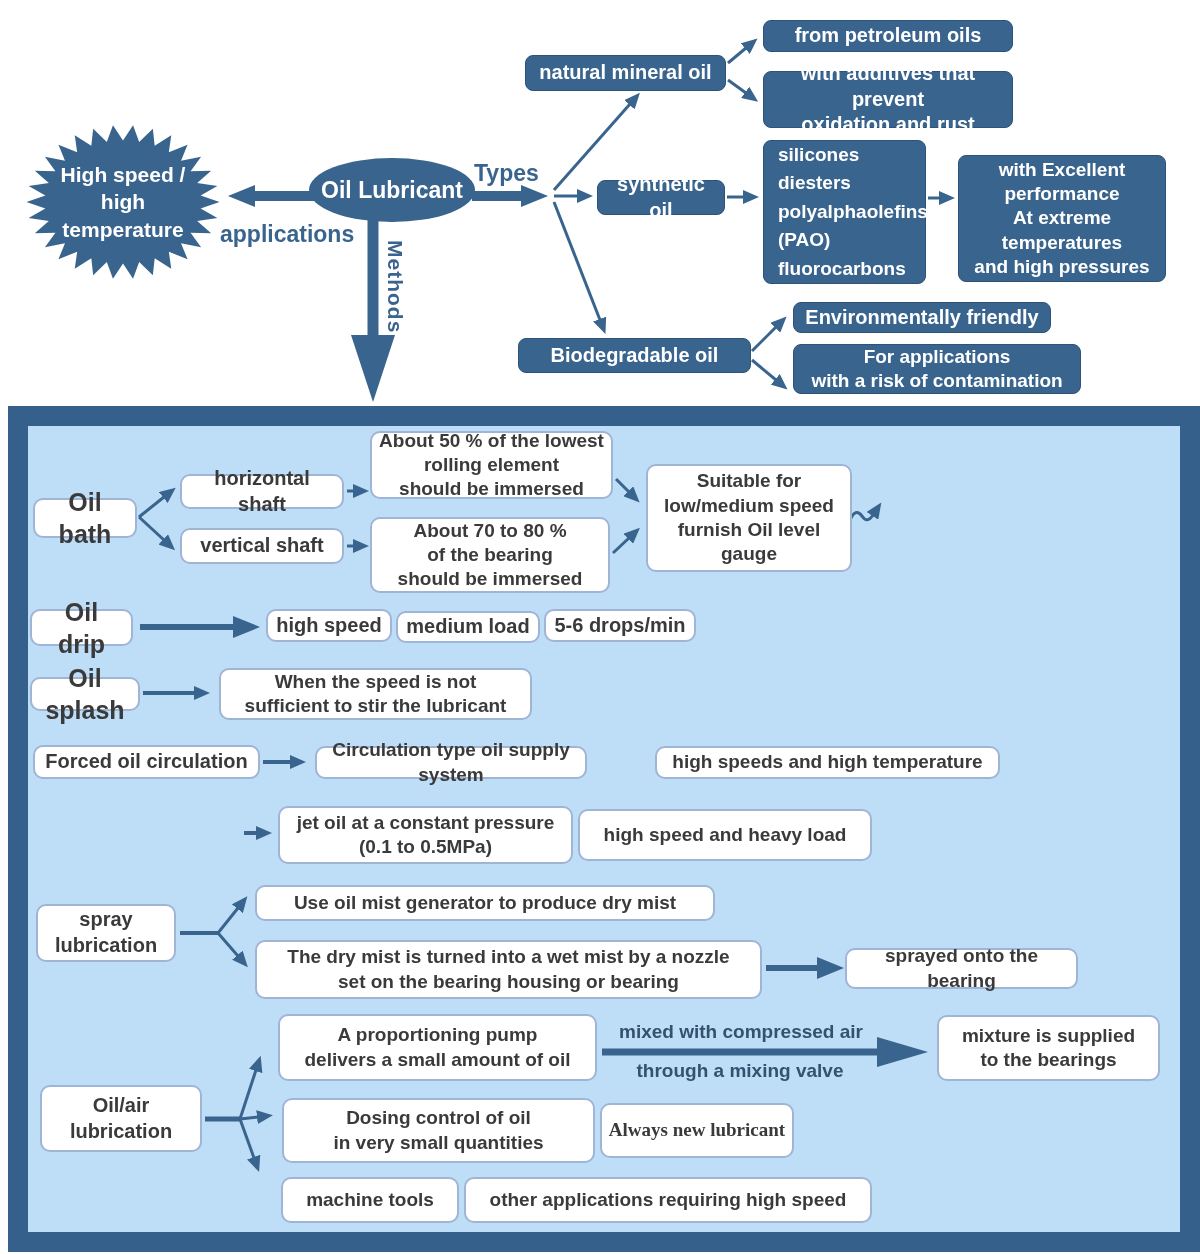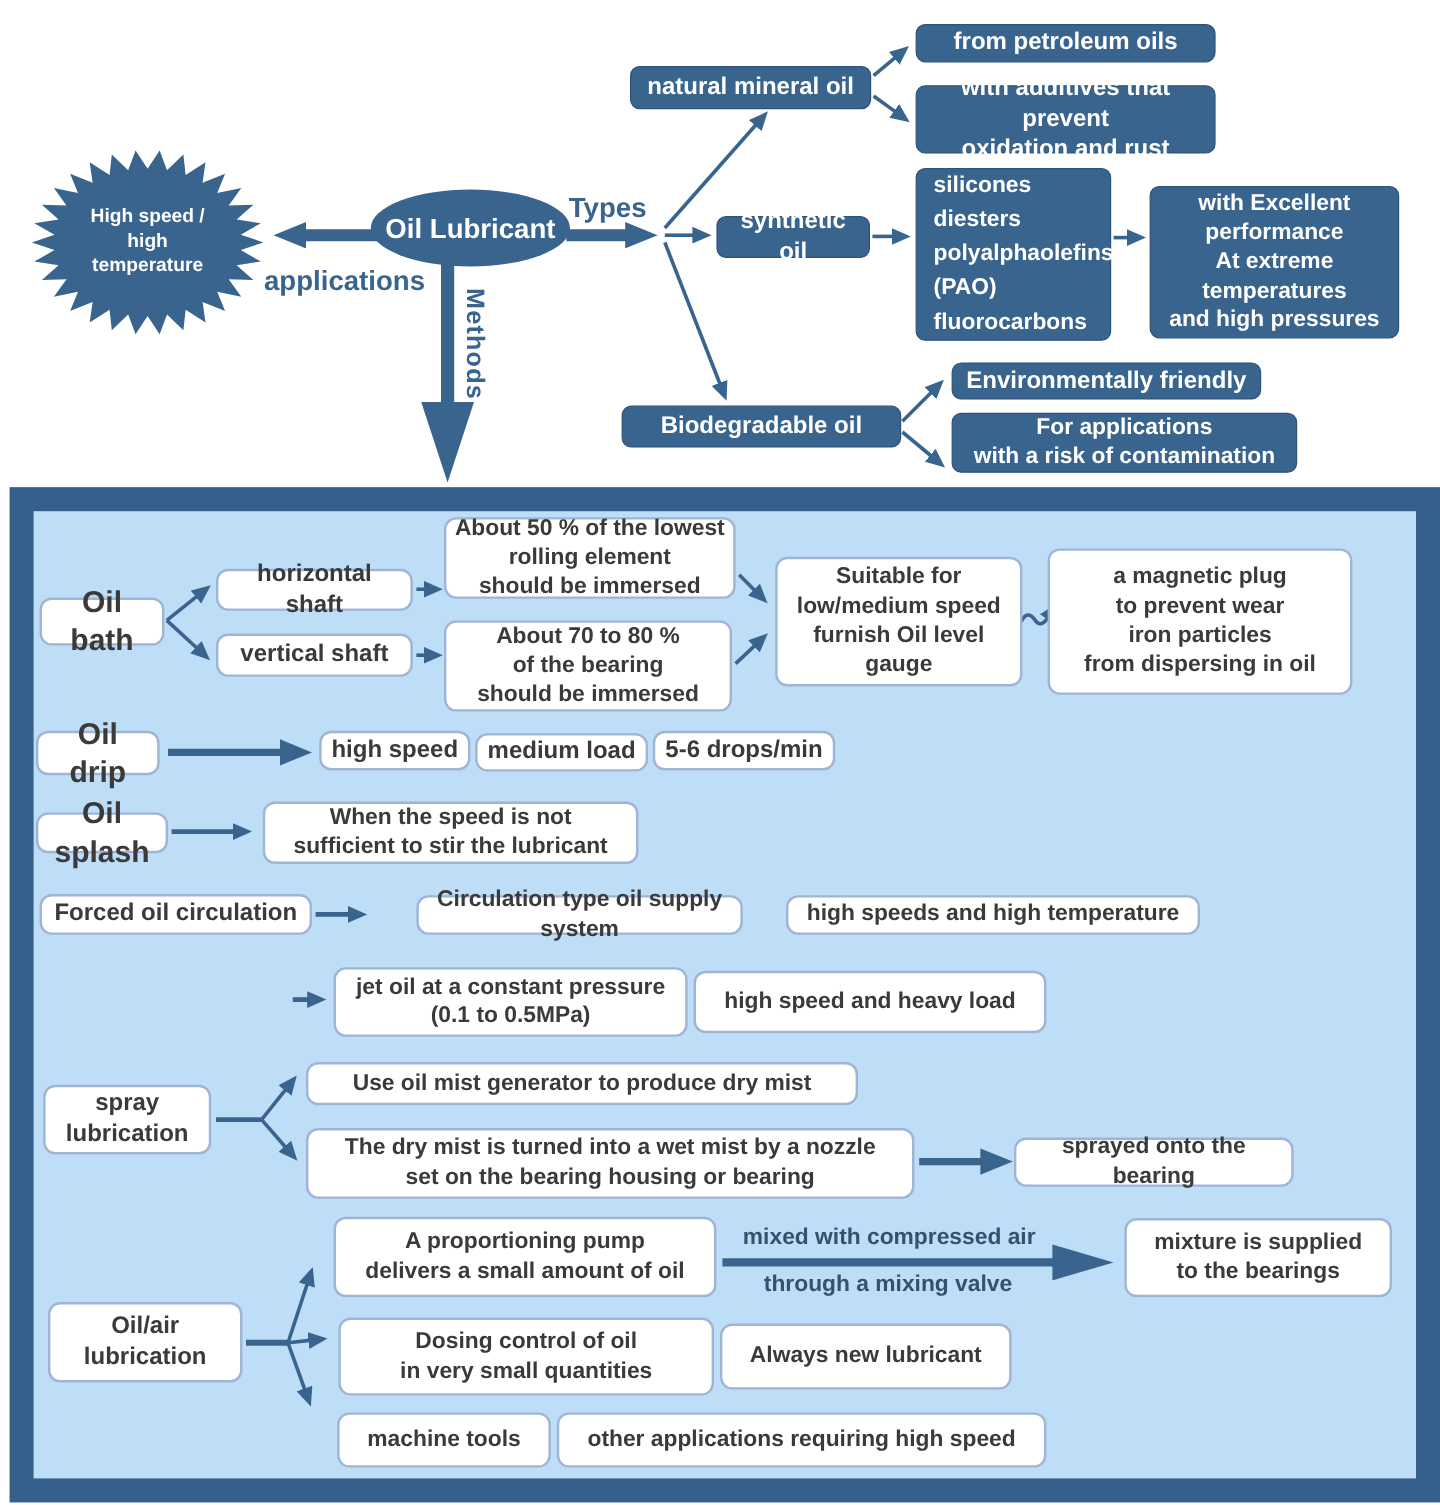--- a/index.html
+++ b/index.html
@@ -28,21 +28,21 @@
   .left{justify-content:flex-start;text-align:left;padding-left:14px;line-height:1.5;}
   .lab{position:absolute;z-index:2;color:var(--blue);font-size:23px;white-space:pre-line;}
   .ellipse{
     position:absolute;z-index:2;background:var(--blue);color:#fff;border-radius:50%;
     display:flex;align-items:center;justify-content:center;font-size:23px;
   }
   .burst-wrap{position:absolute;left:25px;top:124px;width:196px;height:156px;z-index:2;}
   .burst-wrap svg{position:absolute;left:0;top:0;}
   .burst-text{
     position:absolute;left:0;top:0;width:100%;height:100%;display:flex;align-items:center;justify-content:center;
-    color:#fff;font-size:16px;text-align:center;white-space:pre-line;line-height:1.3;
+    color:#fff;font-size:21px;text-align:center;white-space:pre-line;line-height:1.3;
   }
   .vert{
     position:absolute;z-index:2;color:var(--blue);font-size:21px;
     writing-mode:vertical-rl;text-orientation:mixed;letter-spacing:1px;
   }
   .mixlab{position:absolute;z-index:2;color:#33526F;font-size:19px;text-align:center;white-space:pre-line;}
 </style>
 </head>
 <body>
 
@@ -148,36 +148,32 @@
   <div class="node lb" style="left:180px;top:528px;width:164px;height:36px;">vertical shaft</div>
   <div class="node lb f19" style="left:370px;top:431px;width:243px;height:68px;">About 50 % of the lowest
 rolling element
 should be immersed</div>
   <div class="node lb f19" style="left:370px;top:517px;width:240px;height:76px;">About 70 to 80 %
 of the bearing
 should be immersed</div>
   <div class="node lb f19" style="left:646px;top:464px;width:206px;height:108px;">Suitable for
 low/medium speed
 furnish Oil level gauge</div>
-  <div class="node lb f19" style="left:873px;top:457px;width:254px;height:122px;">a magnetic plug
-to prevent wear
-iron particles
-from dispersing in oil</div>
 
   <div class="node lb f21" style="left:30px;top:609px;width:103px;height:37px;">Oil drip</div>
   <div class="node lb" style="left:266px;top:609px;width:126px;height:33px;">high speed</div>
   <div class="node lb" style="left:396px;top:611px;width:144px;height:32px;">medium load</div>
   <div class="node lb" style="left:544px;top:609px;width:152px;height:33px;">5-6 drops/min</div>
 
   <div class="node lb f21" style="left:30px;top:677px;width:110px;height:34px;">Oil splash</div>
   <div class="node lb f19" style="left:219px;top:668px;width:313px;height:52px;">When the speed is not
 sufficient to stir the lubricant</div>
 
   <div class="node lb" style="left:33px;top:745px;width:227px;height:34px;">Forced oil circulation</div>
-  <div class="node lb f19" style="left:315px;top:746px;width:272px;height:33px;margin-left:32px;">Circulation type oil supply system</div>
+  <div class="node lb f19" style="left:315px;top:746px;width:272px;height:33px;">Circulation type oil supply system</div>
   <div class="node lb f19" style="left:655px;top:746px;width:345px;height:33px;">high speeds and high temperature</div>
 
   <div class="node lb f19" style="left:278px;top:806px;width:295px;height:58px;">jet oil at a constant pressure
 (0.1 to 0.5MPa)</div>
   <div class="node lb f19" style="left:578px;top:809px;width:294px;height:52px;">high speed and heavy load</div>
 
   <div class="node lb" style="left:36px;top:904px;width:140px;height:58px;">spray
 lubrication</div>
   <div class="node lb f19" style="left:255px;top:885px;width:460px;height:36px;">Use oil mist generator to produce dry mist</div>
   <div class="node lb f19" style="left:255px;top:940px;width:507px;height:59px;">The dry mist is turned into a wet mist by a nozzle
@@ -187,17 +183,17 @@
   <div class="node lb" style="left:40px;top:1085px;width:162px;height:67px;">Oil/air
 lubrication</div>
   <div class="node lb f19" style="left:278px;top:1014px;width:319px;height:67px;">A proportioning pump
 delivers a small amount of oil</div>
   <div class="mixlab" style="left:608px;top:1021px;width:266px;">mixed with compressed air</div>
   <div class="mixlab" style="left:625px;top:1060px;width:230px;">through a mixing valve</div>
   <div class="node lb f19" style="left:937px;top:1015px;width:223px;height:66px;">mixture is supplied
 to the bearings</div>
   <div class="node lb f19" style="left:282px;top:1098px;width:313px;height:65px;">Dosing control of oil
 in very small quantities</div>
-  <div class="node lb f19" style="left:600px;top:1103px;width:243px;height:55px;">Always new lubricant</div>
+  <div class="node lb f19" style="left:600px;top:1103px;width:194px;height:55px;font-family:Liberation Serif, serif;">Always new lubricant</div>
   <div class="node lb f19" style="left:281px;top:1177px;width:178px;height:46px;text-align:center;">machine tools</div>
   <div class="node lb f19" style="left:464px;top:1177px;width:408px;height:46px;">other applications requiring high speed</div>
 
 </div>
 
 </body></html>

